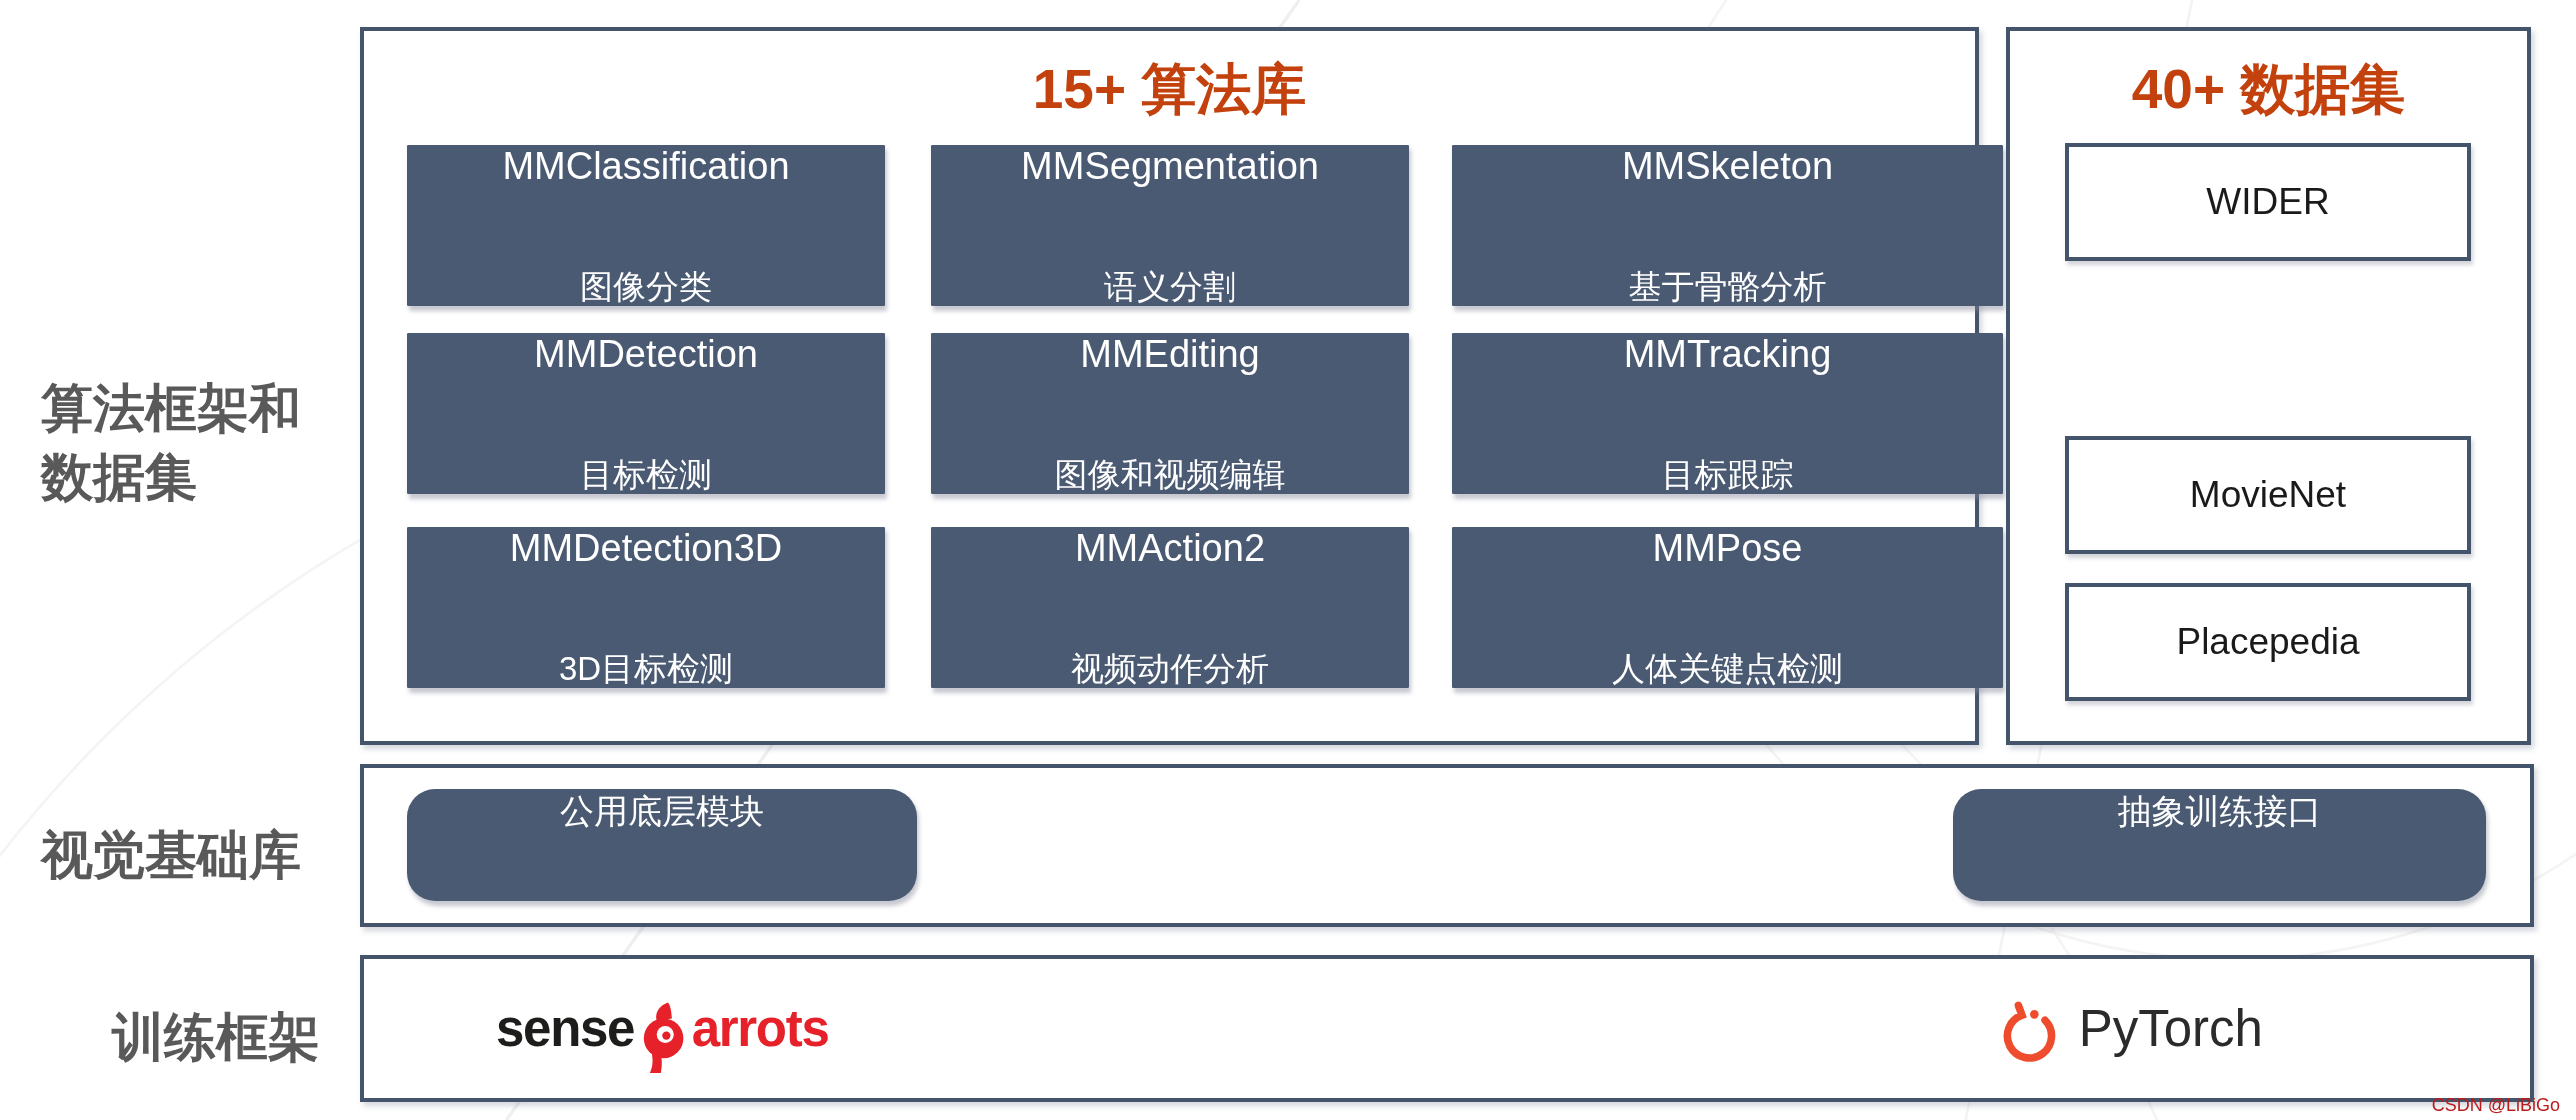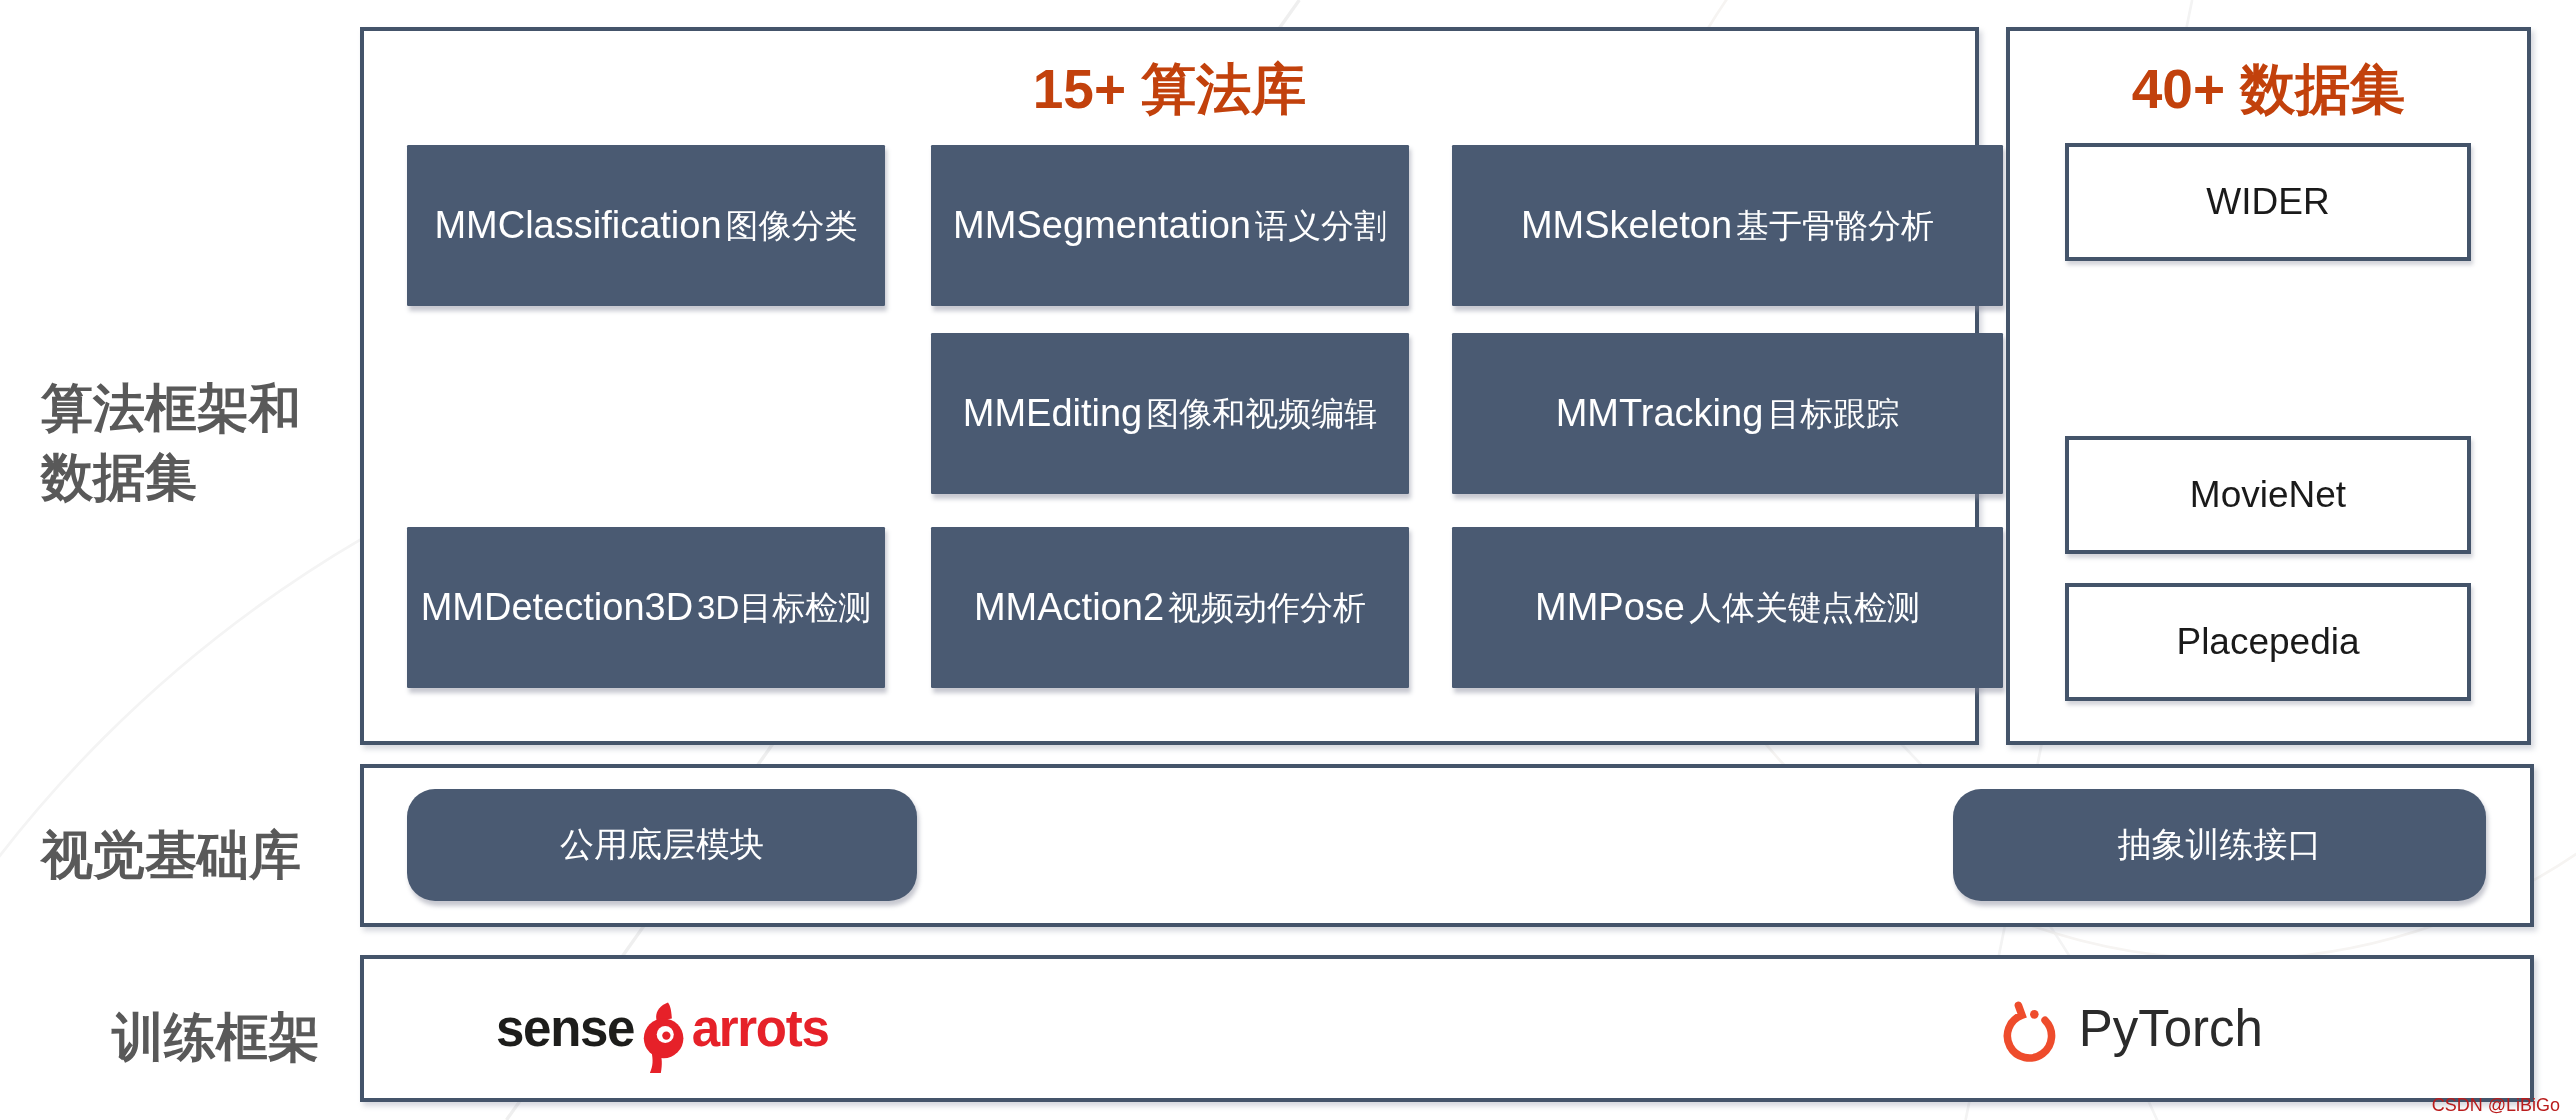--- a/index.html
+++ b/index.html
@@ -31,21 +31,21 @@
   .train-panel{left:360px;  top:955px; width:2166px; height:139px;}
 
   .panel-title{
     position:absolute; left:0; right:0; top:28px; text-align:center;
     font-size:55px; font-weight:700; color:#c2410c; line-height:1.1;
   }
 
   
   .mmbox{
     position:absolute; background:#4a5a72; color:#ffffff;
-    display:flex; flex-direction:row; align-items:center; justify-content:center;
+    display:flex; flex-direction:column; align-items:center; justify-content:space-between;
     gap:4px; text-align:center; border-radius:1.3px;
     box-shadow:2px 4.7px 4px rgba(130,132,150,.45);
   }
   .mm-name{font-size:38px; line-height:1.15; font-weight:400;}
   .mm-desc{font-size:33px; line-height:1.15; font-weight:400;}
 
   .mm-r1{top:114px; height:161px;}
   .mm-r2{top:302px; height:161px;}
   .mm-r3{top:496px; height:161px;}
   .mm-c1{left:43px;   width:478px;}
@@ -115,20 +115,24 @@
     </div>
     <div class="mmbox mm-r1 mm-c2">
       <div class="mm-name">MMSegmentation</div>
       <div class="mm-desc">语义分割</div>
     </div>
     <div class="mmbox mm-r1 mm-c3">
       <div class="mm-name">MMSkeleton</div>
       <div class="mm-desc">基于骨骼分析</div>
     </div>
 
+    <div class="mmbox mm-r2 mm-c1">
+      <div class="mm-name">MMDetection</div>
+      <div class="mm-desc">目标检测</div>
+    </div>
     <div class="mmbox mm-r2 mm-c2">
       <div class="mm-name">MMEditing</div>
       <div class="mm-desc">图像和视频编辑</div>
     </div>
     <div class="mmbox mm-r2 mm-c3">
       <div class="mm-name">MMTracking</div>
       <div class="mm-desc">目标跟踪</div>
     </div>
 
     <div class="mmbox mm-r3 mm-c1">

